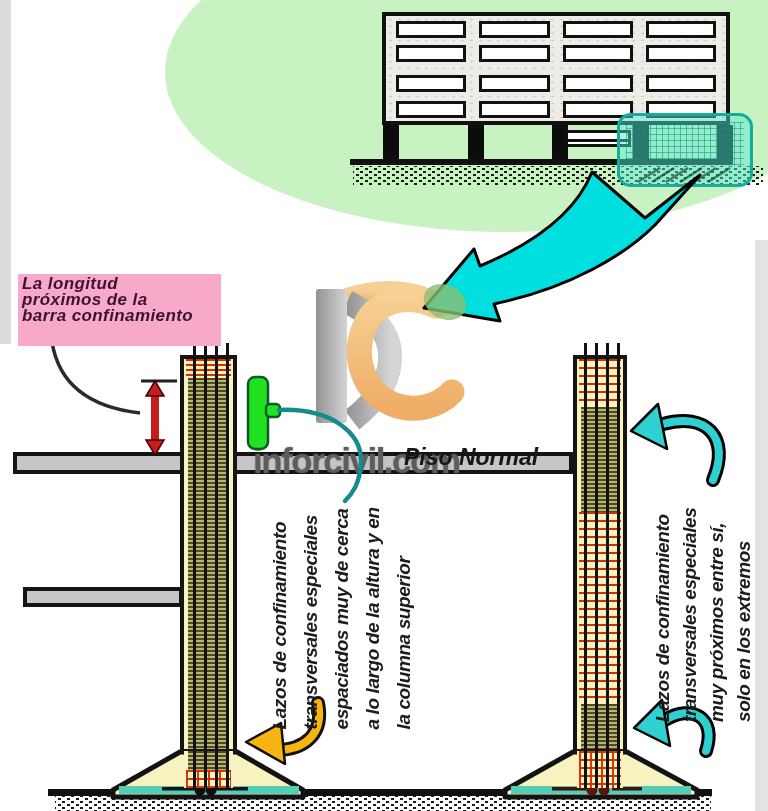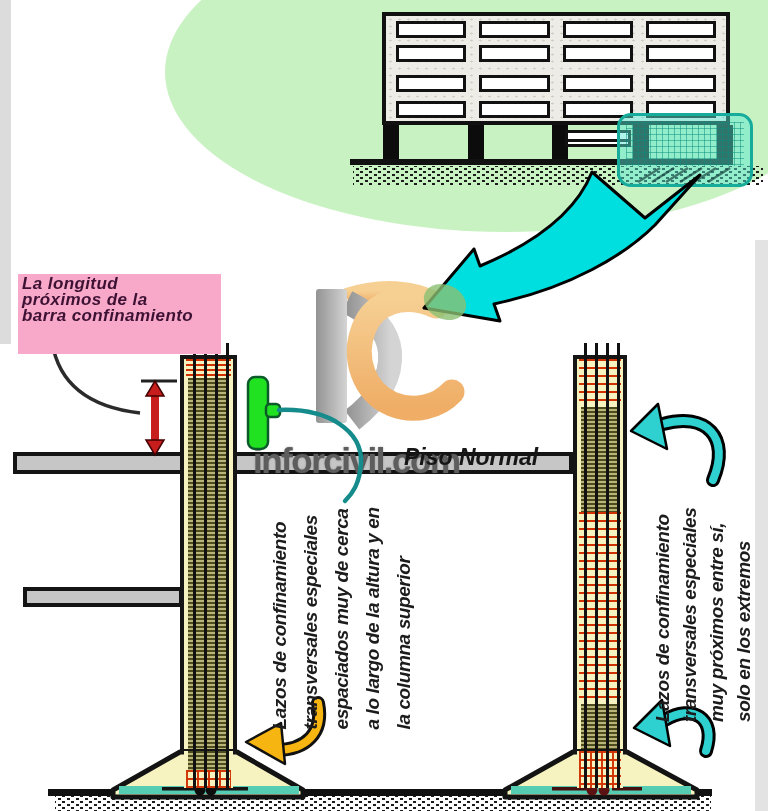--- a/index.html
+++ b/index.html
@@ -52,21 +52,21 @@
   .insert-left{left:184px;top:751px;width:49px;height:37px;}
   .insert-right{left:577px;top:751px;width:46px;height:37px;}
   .redgrid{background:repeating-linear-gradient(rgba(209,48,0,.95) 0 2.2px, transparent 2.2px 8px),
                       repeating-linear-gradient(90deg, rgba(209,48,0,.95) 0 2.2px, transparent 2.2px 11px);}
   .bars{pointer-events:none;}
   .bars-left{left:184px;top:343px;width:49px;height:445px;}
   .bars-right{left:577px;top:343px;width:46px;height:445px;}
   .bar{position:absolute;top:0;bottom:0;width:3px;background:#111;}
 
   
-  .pink-note{left:18px;top:274px;width:203px;height:80px;background:#f8a8c8;
+  .pink-note{left:18px;top:274px;width:203px;height:72px;background:#f8a8c8;
              color:#3c1133;font-style:italic;font-weight:700;font-size:17px;line-height:16px;
              letter-spacing:.4px;padding:2px 0 0 4px;box-sizing:border-box;}
   .pink-note div{white-space:nowrap;}
   .lbl{color:#161616;font-weight:700;font-style:italic;white-space:nowrap;}
   .piso-normal{left:404px;top:444px;font-size:23px;}
   .entrepiso{left:10px;top:538px;font-size:22px;}
   .watermark{left:253px;top:441px;font-size:35px;font-weight:800;color:#5d5d5d;
              letter-spacing:-1.5px;white-space:nowrap;text-shadow:0 0 2px rgba(90,90,90,.55);}
   .callout{color:#1c1c1c;font-style:italic;font-weight:700;letter-spacing:-.4px;
            transform:rotate(-90deg);text-align:left;}

